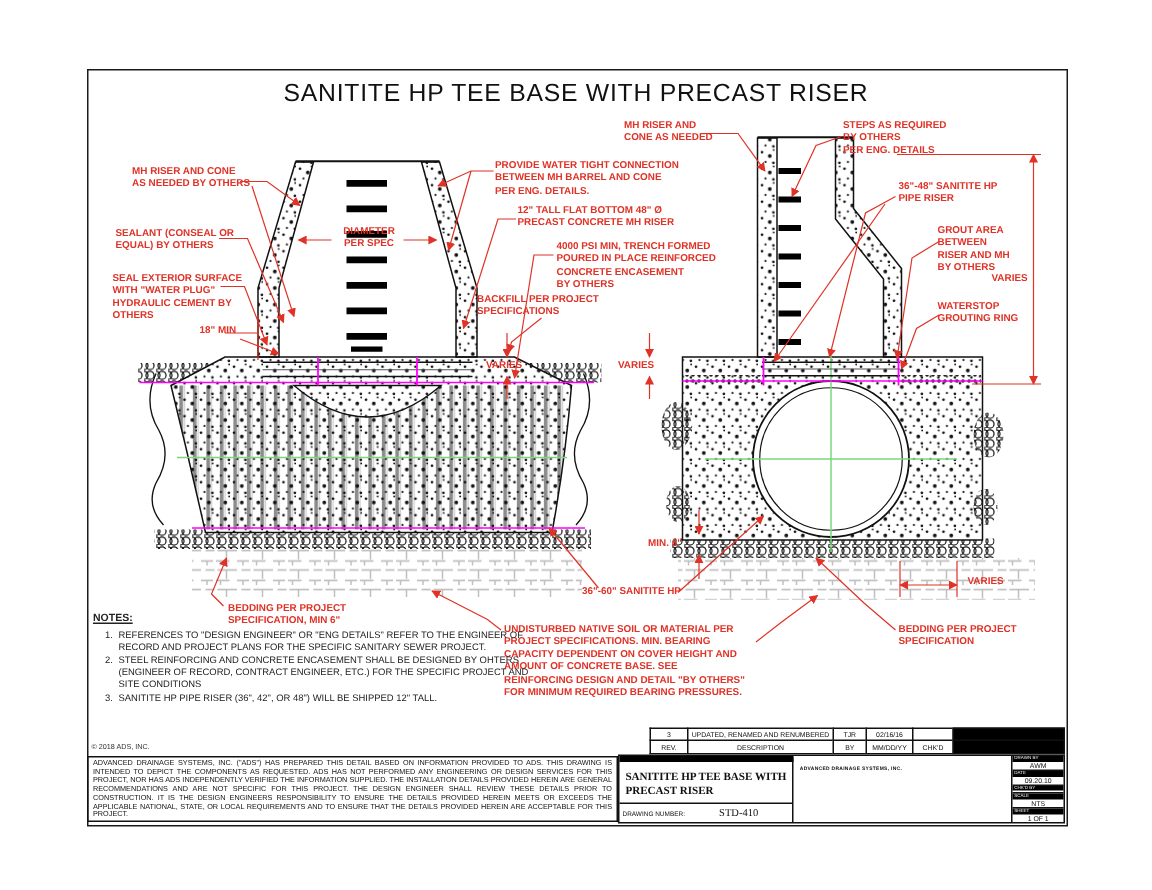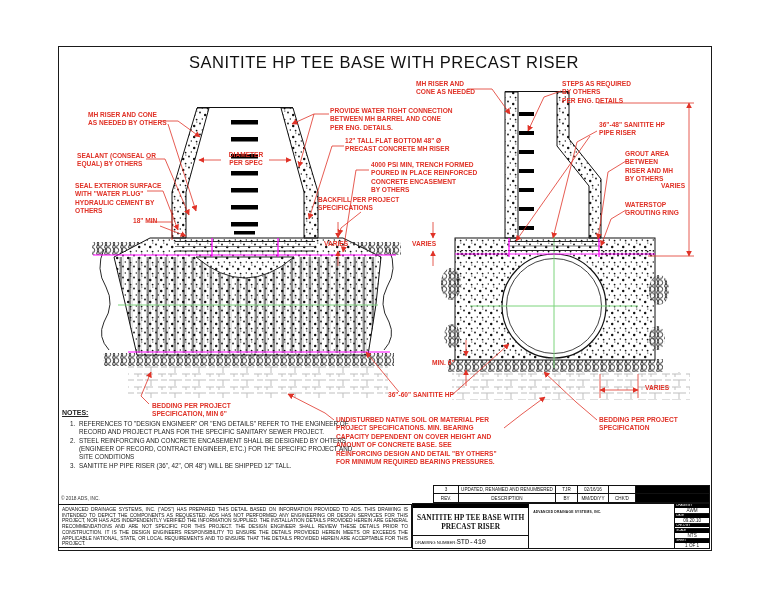--- a/index.html
+++ b/index.html
@@ -20,24 +20,24 @@
   
   .revtable{position:absolute;left:433px;top:485px;width:277px;height:18px;font-size:4.6px;color:#111;}
   .revrow{display:flex;height:9px;box-sizing:border-box;}
   .revcell{box-sizing:border-box;border:0.75px solid #111;border-right:none;display:flex;align-items:center;justify-content:center;text-align:center;overflow:hidden;}
   .revrow.r2 .revcell{border-top:none;}
   .rc1{width:25px;} .rc2{width:97px;} .rc3{width:22px;} .rc4{width:31px;} .rc5{width:27px;}
   .rc6{width:75px;background:#000;border-right:0.75px solid #111;}
   
   .tblock{position:absolute;left:412px;top:503px;width:298px;height:46px;box-sizing:border-box;border:1px solid #111;display:flex;color:#111;background:#fff;}
   .tb-left{width:117px;box-sizing:border-box;border-right:1px solid #111;border-top:4px solid #000;display:flex;flex-direction:column;}
-  .tb-title{flex:1;display:flex;align-items:center;justify-content:center;text-align:center;font-family:"Liberation Serif",serif;font-weight:bold;font-size:7.4px;line-height:9px;white-space:pre-line;}
+  .tb-title{flex:1;display:flex;align-items:center;justify-content:center;text-align:left;font-family:"Liberation Serif",serif;font-weight:bold;font-size:7.4px;line-height:9px;white-space:pre-line;}
   .tb-dn{height:13px;box-sizing:border-box;border-top:1px solid #111;display:flex;align-items:center;}
   .tb-dn-label{font-size:4.3px;margin-left:2px;}
-  .tb-dn-num{flex:1;font-family:Liberation Mono, monospace;font-size:7px;}
+  .tb-dn-num{flex:1;text-align:center;font-family:Liberation Serif, serif;font-size:7px;}
   .tb-mid{width:147px;box-sizing:border-box;border-right:1px solid #111;position:relative;padding:3px 2px 0 4px;}
   .logo-row{display:flex;align-items:flex-start;}
   .logo-art{position:relative;width:72px;height:18px;flex:none;}
   .logo-bars{position:absolute;left:0;top:1px;width:34px;height:15px;background:repeating-linear-gradient(90deg,#000 0 2px,#fff 2px 4px);}
   .logo-green{position:absolute;left:0;top:7px;width:38px;height:3.5px;background:#00a651;}
   .logo-ads{position:absolute;left:29px;top:-3px;font-size:17px;font-weight:900;letter-spacing:-1px;color:#000;font-family:"Liberation Sans",sans-serif;}
   .logo-company{font-size:3.3px;font-weight:bold;letter-spacing:.2px;margin-top:2.5px;}
   .tb-address{font-size:4.3px;line-height:5.4px;white-space:pre-line;margin-left:4px;margin-top:4px;}
   .tb-right{width:34px;display:flex;flex-direction:column;}
   .fieldrow{flex:1;display:flex;flex-direction:column;box-sizing:border-box;border-bottom:0.75px solid #111;}

